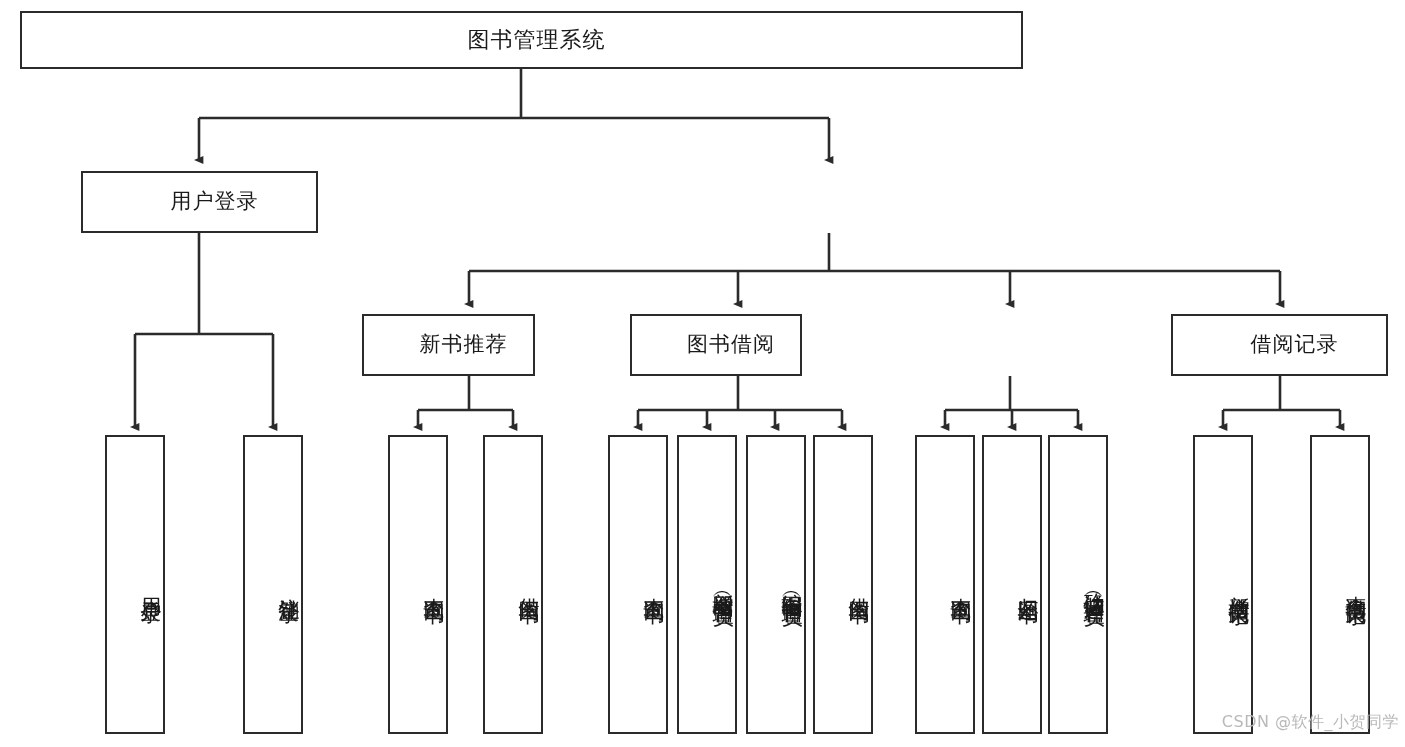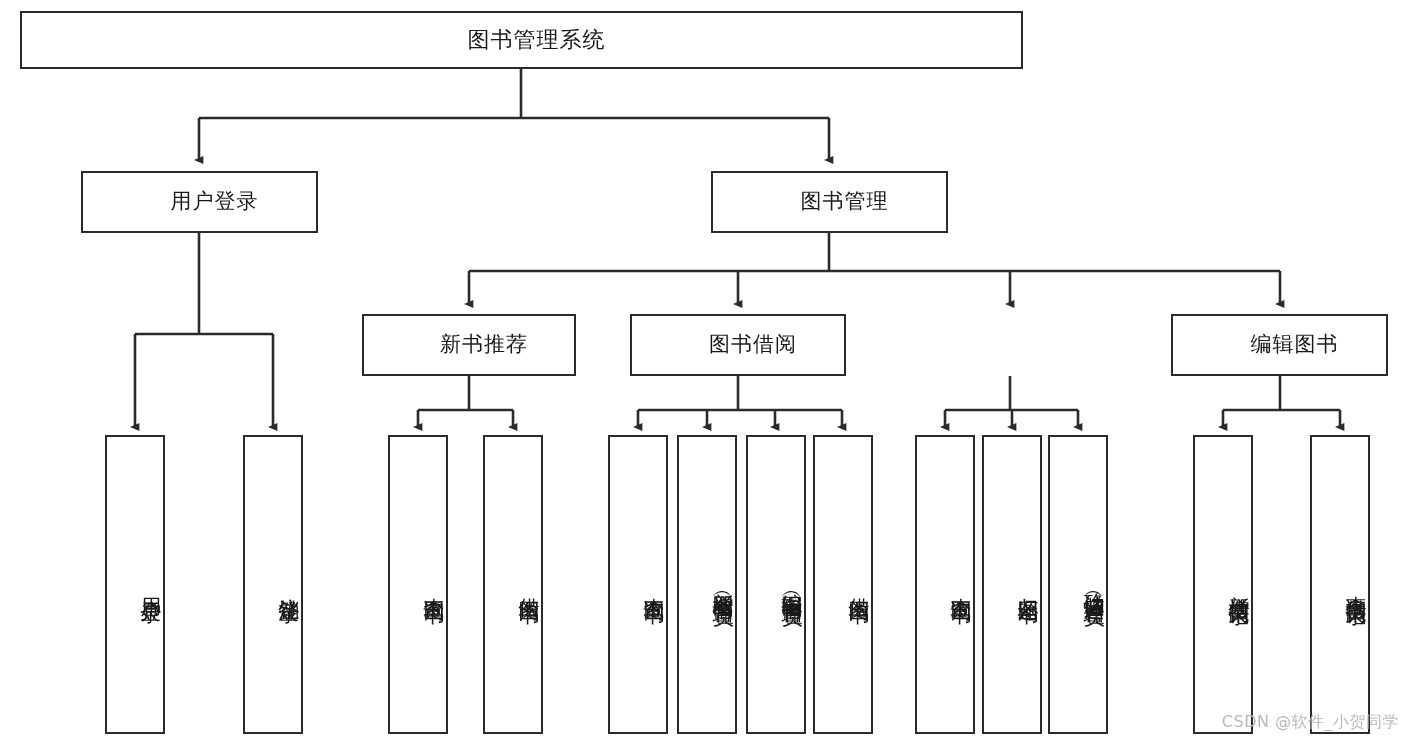--- a/index.html
+++ b/index.html
@@ -118,25 +118,24 @@
       <path d="M1280,376 L1280,410"></path>
       <path d="M1223,410 L1340,410"></path>
       <path d="M1223,410 L1223,427" marker-end="url(#arrow)"></path>
       <path d="M1340,410 L1340,427" marker-end="url(#arrow)"></path>
     </g>
   </svg>
 
   <div class="node h root" style="left:20px; top:11px; width:1003px; height:58px;">图书管理系统</div>
 
   <div class="node h" style="left:81px; top:171px; width:237px; height:62px;">用户登录</div>
-  <div class="node h" style="left:711px; top:171px; width:237px; height:62px;">图书管理</div>
 
-  <div class="node h" style="left:362px; top:314px; width:214px; height:62px;font-family:Liberation Serif, serif;">新书推荐</div>
-  <div class="node h" style="left:630px; top:314px; width:216px; height:62px;">图书借阅</div>
-  <div class="node h" style="left:1171px; top:314px; width:217px; height:62px;">编辑图书</div>
+  <div class="node h" style="left:362px; top:314px; width:173px; height:62px;font-family:Liberation Serif, serif;">新书推荐</div>
+  <div class="node h" style="left:630px; top:314px; width:172px; height:62px;">图书借阅</div>
+  <div class="node h" style="left:1171px; top:314px; width:217px; height:62px;">借阅记录</div>
 
   <div class="node v" style="left:105px; top:435px; width:60px; height:299px;">用户登录</div>
   <div class="node v" style="left:243px; top:435px; width:60px; height:299px;">注销登录</div>
 
   <div class="node v" style="left:388px; top:435px; width:60px; height:299px;">查询图书</div>
   <div class="node v" style="left:483px; top:435px; width:60px; height:299px;">借阅图书</div>
 
   <div class="node v" style="left:608px; top:435px; width:60px; height:299px;">查询图书</div>
   <div class="node v top" style="left:677px; top:435px; width:60px; height:299px;">新增图书（管理员）</div>
   <div class="node v top" style="left:746px; top:435px; width:60px; height:299px;">编辑图书（管理员）</div>

